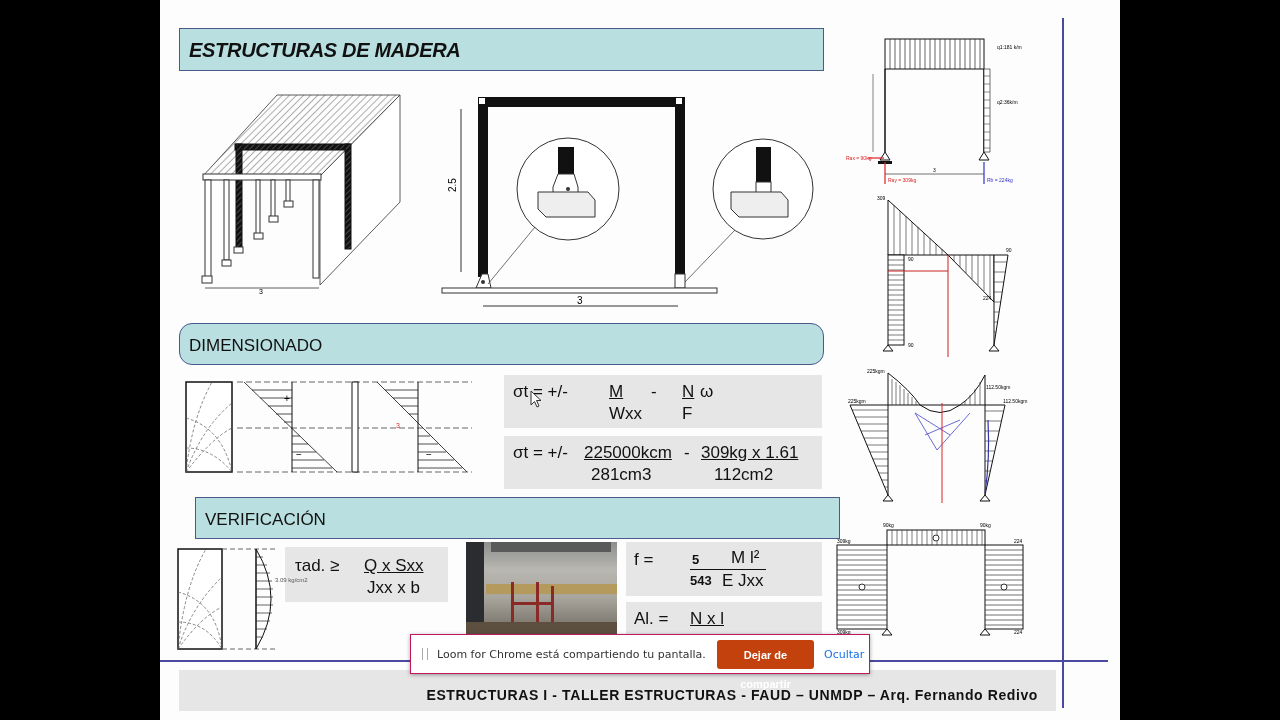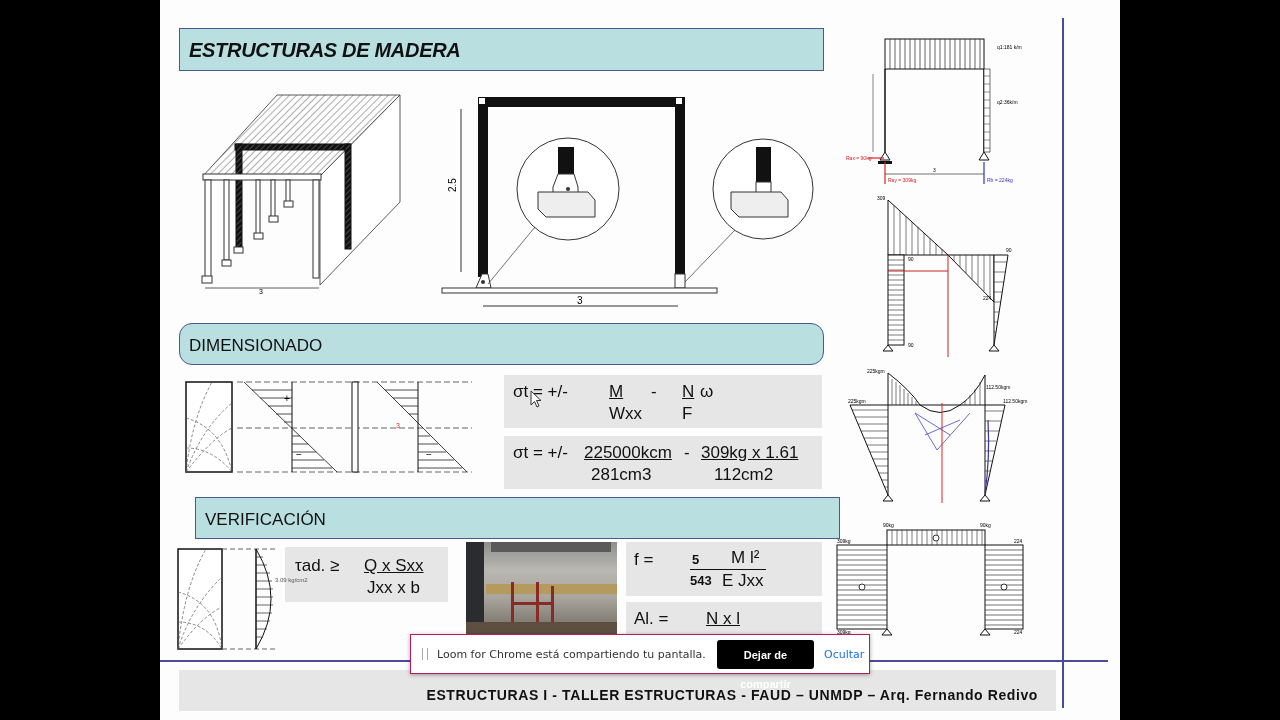--- a/index.html
+++ b/index.html
@@ -13,21 +13,21 @@
   .formula-box { position:absolute; background:#e6e6e6; }
   .ftxt { position:absolute; font-size:17px; color:#111; white-space:nowrap; }
   .uline { text-decoration:underline; }
   .vline { position:absolute; left:902px; top:18px; width:2px; height:690px; background:#4a4aa0; }
   .hline { position:absolute; left:0; top:660px; width:948px; height:2px; background:#4a4aa0; }
   .footer { position:absolute; left:19px; top:670px; width:877px; height:41px; background:#e6e6e6; }
   .footer span { position:absolute; right:18px; top:17px; font-size:14px; font-weight:bold; letter-spacing:0.6px; color:#111; }
   .loom { position:absolute; left:410px; top:634px; width:460px; height:40px; background:#fff; box-shadow:0 1px 4px rgba(0,0,0,0.35); border:1px solid #be185d; box-sizing:border-box; font-family:"DejaVu Sans", sans-serif; }
   .loom .grip { position:absolute; left:11px; top:13px; width:6px; height:12px; border-left:1px solid #aaa; border-right:1px solid #aaa; box-sizing:border-box; }
   .loom .msg { position:absolute; left:26px; top:13px; font-size:11px; color:#333; }
-  .loom .stop { position:absolute; left:306px; top:5px; width:97px; height:29px; background:#000000; color:#fff; font-size:11px; font-weight:bold; border-radius:3px; text-align:center; line-height:29px; border:none; }
+  .loom .stop { position:absolute; left:306px; top:5px; width:97px; height:29px; background:#c2410c; color:#fff; font-size:11px; font-weight:bold; border-radius:3px; text-align:center; line-height:29px; border:none; }
   .loom .hide { position:absolute; left:413px; top:13px; font-size:11px; color:#1a73e8; }
   .photo { position:absolute; left:306px; top:542px; width:151px; height:92px; background:linear-gradient(180deg,#8d8f8c 0%,#b8b7b1 30%,#a9a69e 60%,#6f6a60 100%); overflow:hidden; }
   .cursor { position:absolute; left:370px; top:390px; }
 </style>
 </head>
 <body>
 
 <div class="slide">
 
   <div class="header-bar h-main" style="left:19px;top:28px;width:645px;height:43px;">
@@ -204,21 +204,21 @@
     <div class="ftxt" style="left:8px;top:8px;">f =</div>
     <div class="abs" style="left:64px;top:27px;width:76px;height:1px;background:#111;"></div>
     <div class="ftxt" style="left:66px;top:10px;font-size:13px;font-weight:bold;">5</div>
     <div class="ftxt" style="left:105px;top:6px;">M l²</div>
     <div class="ftxt" style="left:64px;top:31px;font-size:13px;font-weight:bold;">543</div>
     <div class="ftxt" style="left:96px;top:29px;">E Jxx</div>
   </div>
 
   <div class="formula-box" style="left:466px;top:602px;width:196px;height:40px;">
     <div class="ftxt" style="left:8px;top:7px;">Al. =</div>
-    <div class="ftxt uline" style="left:80px;top:7px;">N  x  l</div>
+    <div class="ftxt uline" style="left:64px;top:7px;">N  x  l</div>
   </div>
 
   <svg class="abs" style="left:680px;top:34px;" width="200" height="150" viewBox="0 0 200 150">
     <rect x="45" y="5" width="99" height="30" fill="#fff" stroke="#111"></rect>
     <g stroke="#222" stroke-width="0.7">
       <line x1="50" y1="5" x2="50" y2="35"></line>
         <line x1="55" y1="5" x2="55" y2="35"></line>
         <line x1="60" y1="5" x2="60" y2="35"></line>
         <line x1="65" y1="5" x2="65" y2="35"></line>
         <line x1="70" y1="5" x2="70" y2="35"></line>

